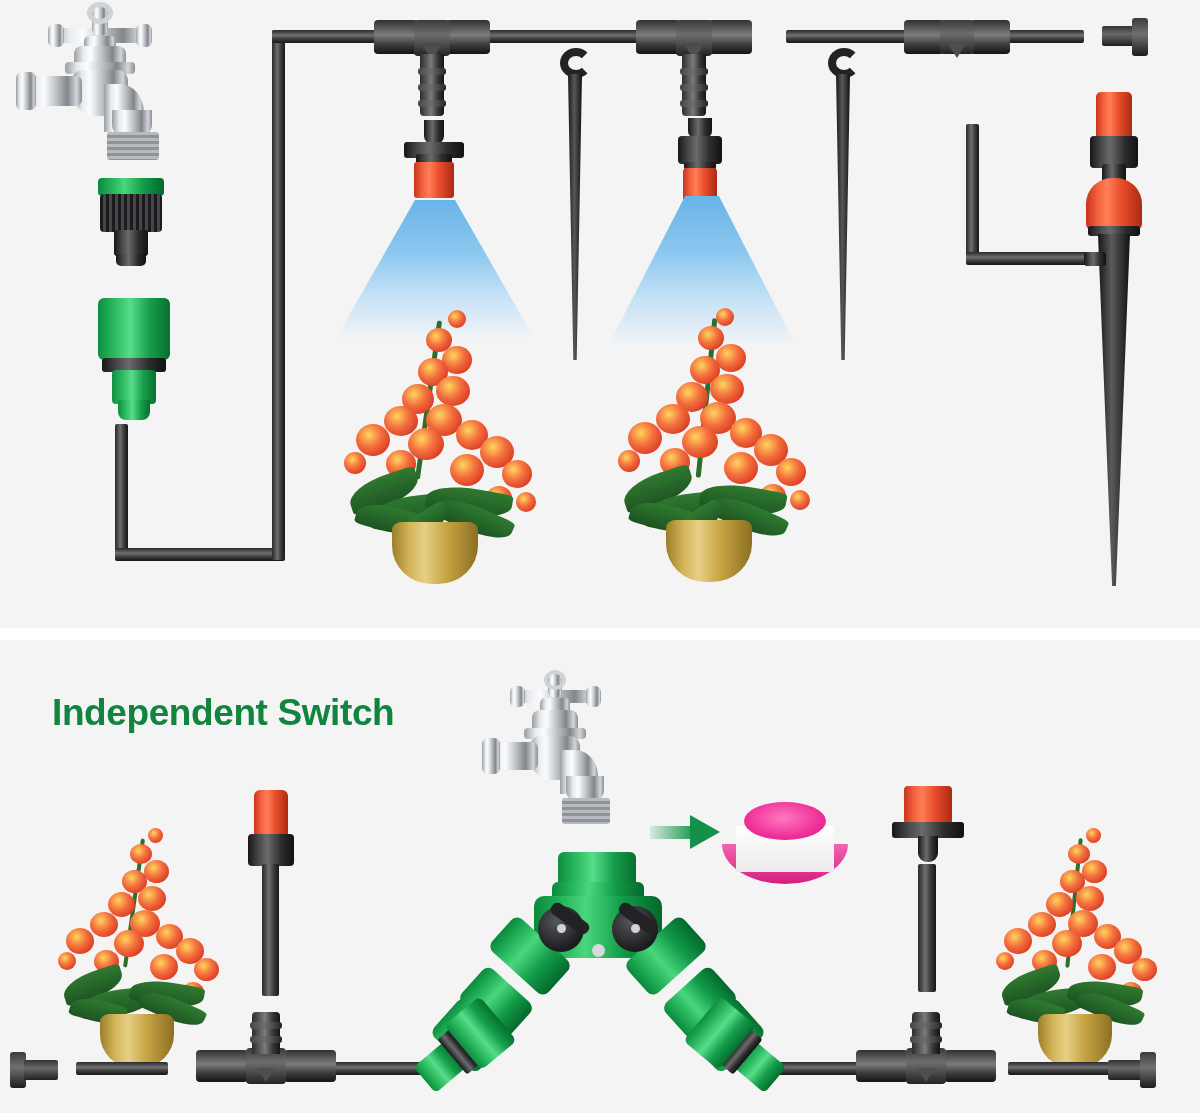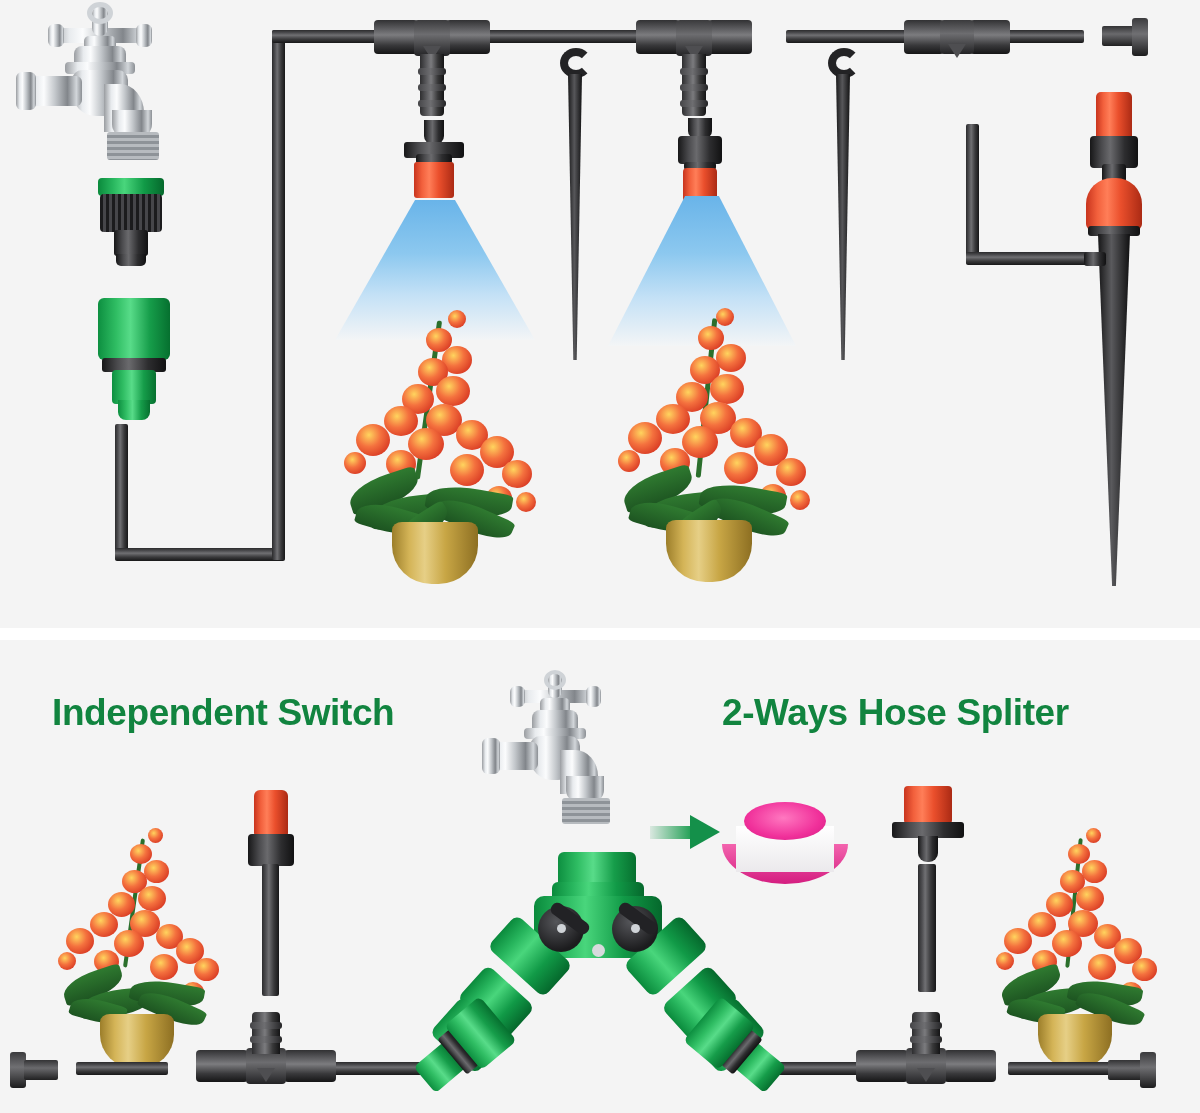--- a/index.html
+++ b/index.html
@@ -235,21 +235,20 @@
       <div class="leaf" style="left:60px;top:212px;width:60px;height:24px;transform:rotate(-32deg);"></div>
       <div class="pot" style="left:60px;top:220px;width:86px;height:62px;"></div>
     </div>
   </div>
 
   <div class="divider"></div>
 
   <div class="panel" id="panel-bottom"></div>
 
   <div class="heading" id="heading-independent-switch">Independent Switch</div>
-  <div class="heading" id="heading-hose-splitter">2-Ways Hose Spliter</div>
 
   <div style="position:absolute;left:478px;top:672px;width:150px;height:172px;">
     <div class="chrome" style="left:36px;top:18px;width:82px;height:13px;border-radius:7px;"></div>
     <div class="chrome" style="left:32px;top:14px;width:15px;height:21px;border-radius:6px;"></div>
     <div class="chrome" style="left:108px;top:14px;width:15px;height:21px;border-radius:6px;"></div>
     <div class="chrome" style="left:70px;top:0px;width:14px;height:26px;border-radius:7px;"></div>
     <div style="position:absolute;left:66px;top:-2px;width:22px;height:20px;border-radius:50%;border:4px solid #cfd3d7;box-sizing:border-box;"></div>
     <div class="chrome" style="left:62px;top:26px;width:30px;height:16px;border-radius:5px;"></div>
     <div class="chrome" style="left:54px;top:38px;width:46px;height:22px;border-radius:8px 8px 4px 4px;"></div>
     <div class="chrome" style="left:46px;top:56px;width:62px;height:11px;border-radius:4px;"></div>

